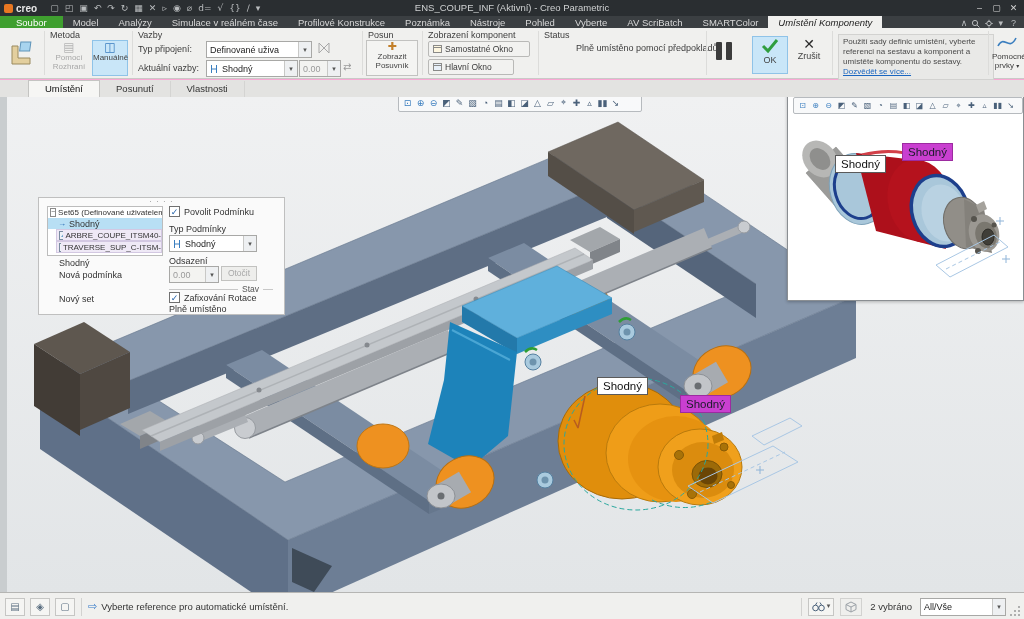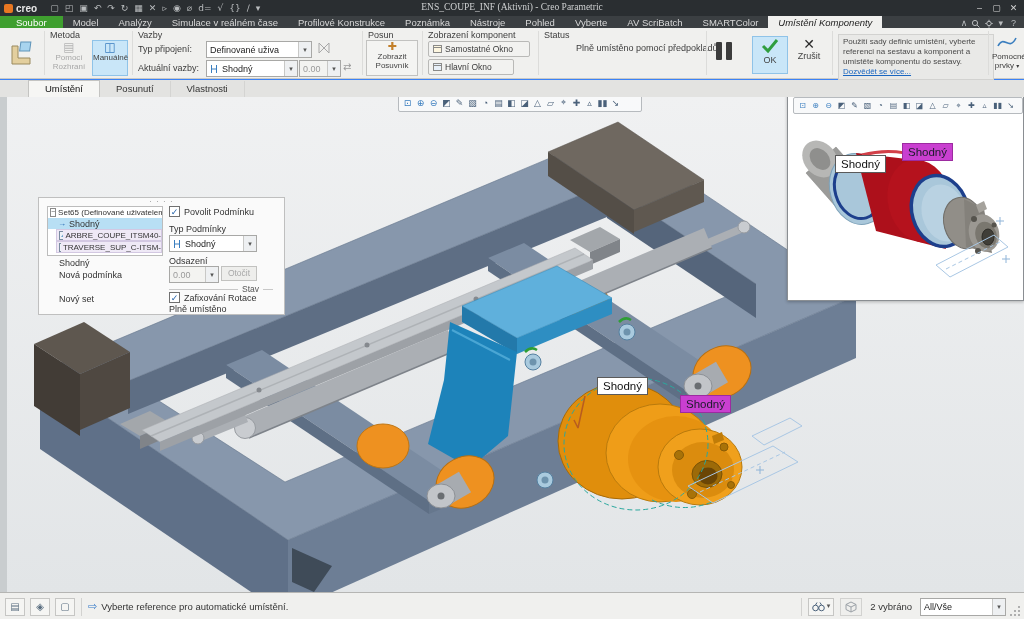--- a/index.html
+++ b/index.html
@@ -1,25 +1,25 @@
 <!DOCTYPE html>
 <html><head>
 <meta charset="utf-8">
 <style>
   html,body{margin:0;padding:0;background:#555;}
   #app{position:relative;width:1024px;height:619px;overflow:hidden;
        font-family:"Liberation Sans","DejaVu Sans",sans-serif;font-size:10px;color:#333;
-       background:#3b82f6;}
+       background:#f9a8d4;}
   .abs{position:absolute;}
   .f{display:flex;align-items:center;}
   .ico{font-family:"DejaVu Sans",sans-serif;line-height:1;display:inline-block;}
   
   #titlebar{left:0;top:0;width:1024px;height:16px;background:#2a2e31;color:#c9c9c9;}
   .qat .ico{margin:0 3px;color:#b9bcbe;font-size:9px;}
-  #title{left:50%;top:2px;transform:translateX(-50%);color:#cfd1d2;font-size:9.5px;white-space:nowrap;font-family:Liberation Serif, serif;}
+  #title{left:50%;top:2px;transform:translateX(-50%);color:#cfd1d2;font-size:9.5px;white-space:nowrap;}
   .winbtn{width:17px;text-align:center;color:#d3d3d3;font-size:9px;cursor:default;}
   
   #menubar{left:0;top:16px;width:1024px;height:14px;background:#3b3f42;}
   .mtab{height:14px;line-height:14px;padding:0 10px;color:#d8d8d8;font-size:9.5px;white-space:nowrap;}
   .mtab.file{background:#3f9f2f;color:#fff;padding:0 16px;}
   .mtab.active{background:#f0f0ee;color:#222;font-style:italic;}
   .mico{color:#b9bcbe;font-size:9px;margin:0 4px;}
   
   #ribbon{left:0;top:28px;width:1024px;height:50px;background:#f0f0ee;border-bottom:1px solid #c9c9c7;}
   .glabel{position:absolute;top:2px;left:4px;font-size:9px;color:#3c3c3c;white-space:nowrap;}

